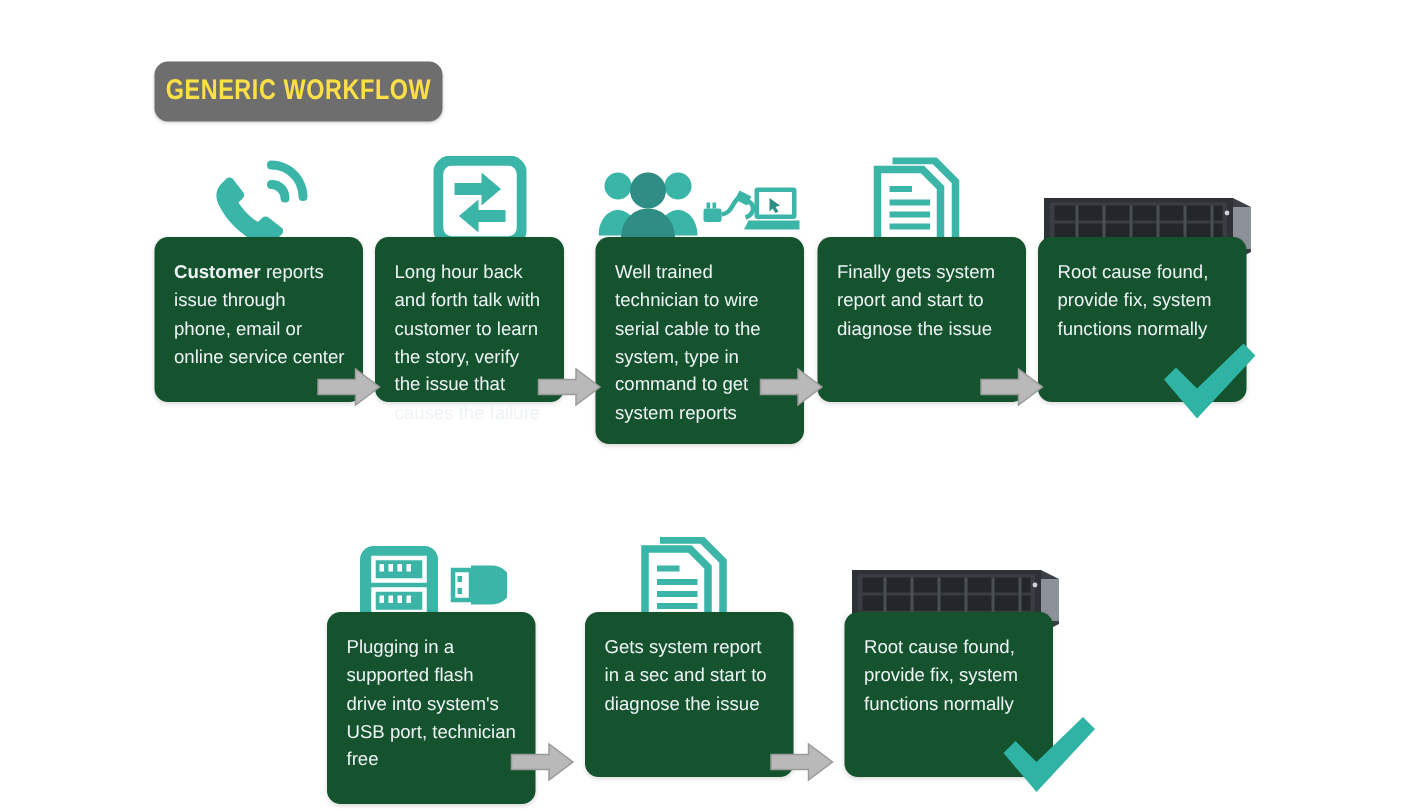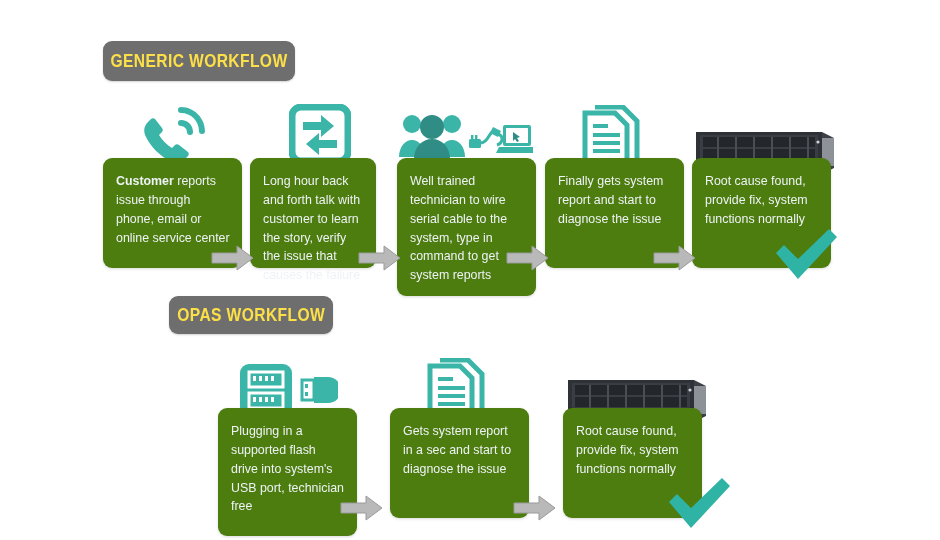--- a/index.html
+++ b/index.html
@@ -27,21 +27,21 @@
   .badge span{
     display:inline-block;
     transform:scaleX(.82);
     white-space:nowrap;
   }
 
   
   .step{position:absolute;}
   .card{
     position:absolute;left:0;top:0;
-    background:#4d7c0f;
+    background:#14532d;
     border-radius:9px;
     box-sizing:border-box;
     padding:14px 12px 26px 13px;
     color:#eef3f6;
     font-size:12.4px;
     line-height:1.52;
     z-index:3;
     box-shadow:0 1px 3px rgba(0,0,0,.15);
   }
   .card b{font-weight:bold;}
@@ -205,23 +205,20 @@
         <path d="M1 9h25V2l16 12-16 12v-7H1z" fill="#b9b9b9" stroke="#9a9a9a" stroke-width="1"></path>
       </svg>
   </div>
 
   <div class="check" style="left:772px;top:227px;width:68px;height:54px;">
     <svg width="68" height="54" viewBox="0 0 68 54">
       <path d="M4 26l8-8 14 14L57 2l8 8-39 42z" fill="#2fb3a4"></path>
     </svg>
   </div>
 
-  <div class="badge" style="left:169px;top:296px;width:164px;height:38px;font-size:19px;">
-    <span>OPAS WORKFLOW</span>
-  </div>
 
   <div class="icon-wrap" style="left:238px;top:362px;width:100px;height:56px;">
     <svg width="100" height="56" viewBox="0 0 100 56">
       <rect x="2" y="2" width="52" height="52" rx="9" fill="#3ab5a8"></rect>
       <g fill="none" stroke="#ffffff" stroke-width="3">
         <rect x="11" y="10" width="34" height="15"></rect>
         <rect x="11" y="31" width="34" height="15"></rect>
       </g>
       <g fill="#ffffff">
         <rect x="15" y="14" width="3" height="5"></rect>

